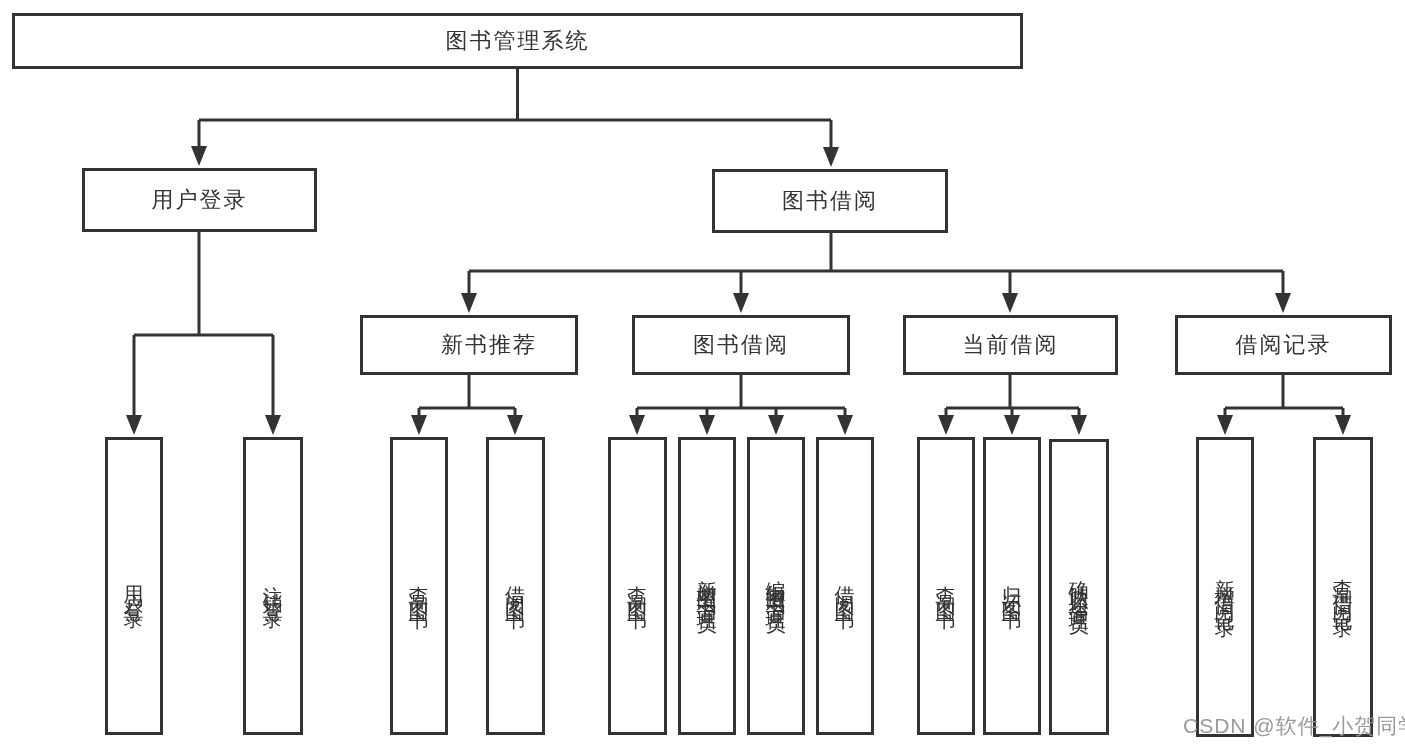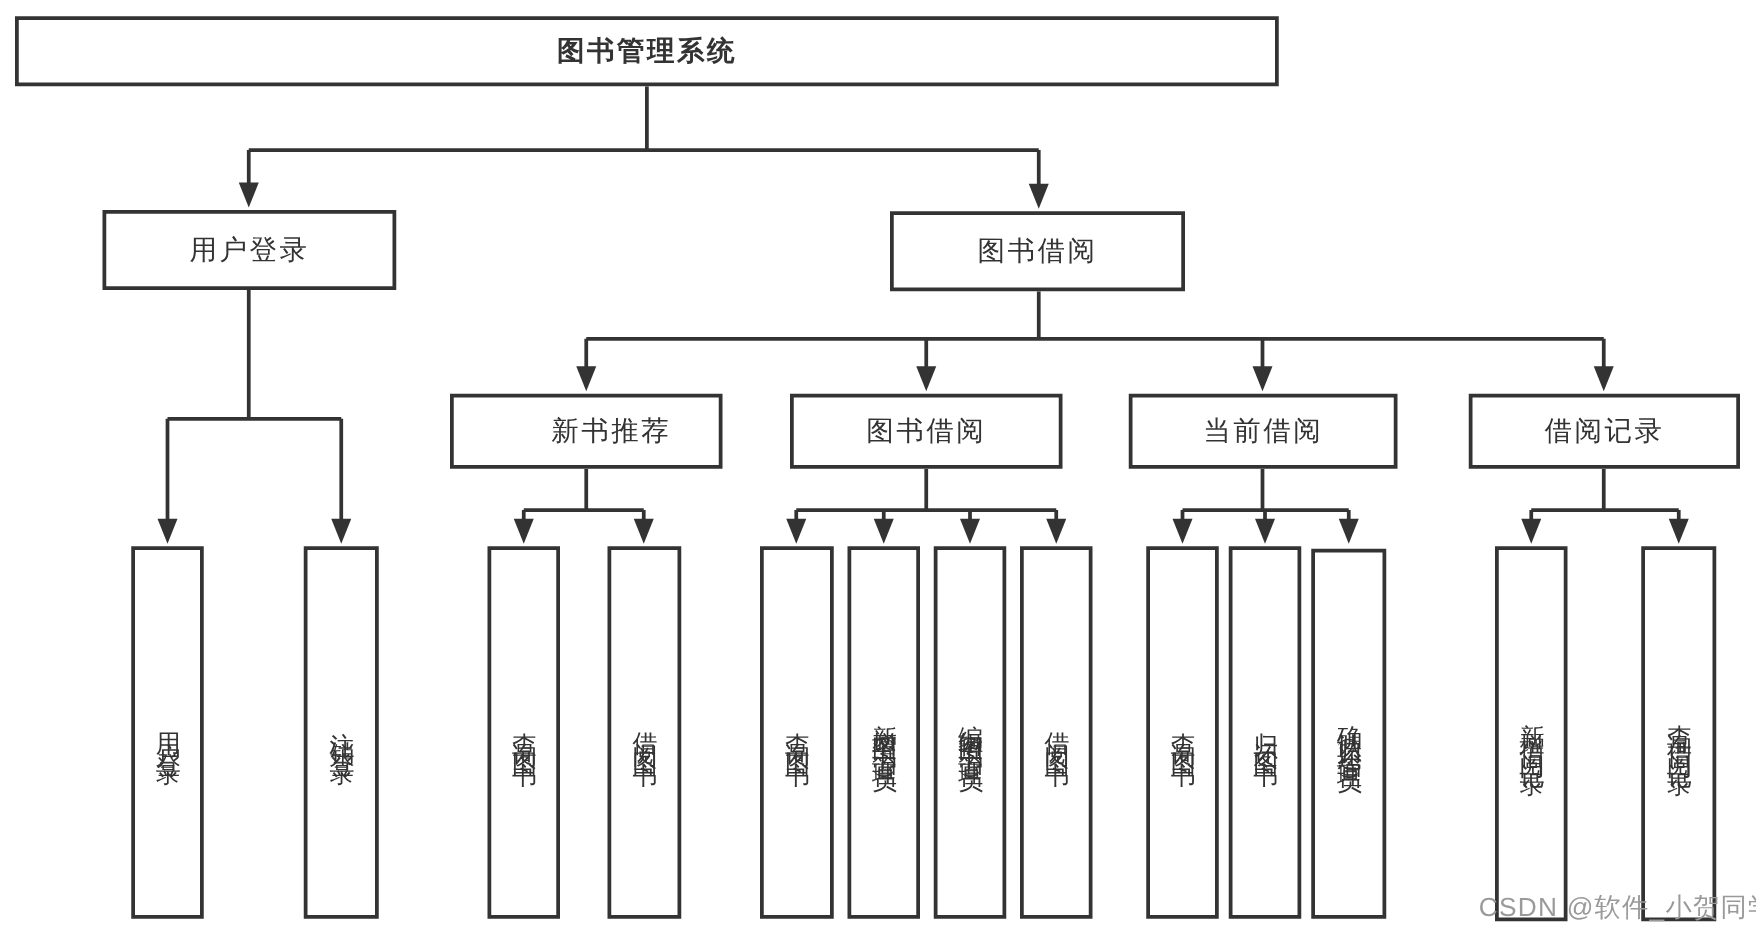--- a/index.html
+++ b/index.html
@@ -100,21 +100,21 @@
     <polygon points="1071,415 1087,415 1079,435"></polygon>
 
     <path d="M1283 375 V408"></path>
     <path d="M1225 408 H1343"></path>
     <path d="M1225 408 V418"></path>
     <path d="M1343 408 V418"></path>
     <polygon points="1217,415 1233,415 1225,435"></polygon>
     <polygon points="1335,415 1351,415 1343,435"></polygon>
   </svg>
 
-  <div class="hnode" style="left:12px;top:13px;width:1011px;height:56px;font-weight:bold;">图书管理系统</div>
+  <div class="hnode" style="left:12px;top:13px;width:1011px;height:56px;">图书管理系统</div>
 
   <div class="hnode" style="left:82px;top:168px;width:235px;height:64px;">用户登录</div>
   <div class="hnode" style="left:712px;top:169px;width:236px;height:64px;">图书借阅</div>
 
   <div class="hnode" style="left:360px;top:315px;width:218px;height:60px;padding-left:40px;">新书推荐</div>
   <div class="hnode" style="left:903px;top:315px;width:215px;height:60px;">当前借阅</div>
   <div class="hnode" style="left:632px;top:315px;width:218px;height:60px;">图书借阅</div>
   <div class="hnode" style="left:1175px;top:315px;width:217px;height:60px;">借阅记录</div>
 
   <div class="vnode" style="left:105px;top:437px;width:58px;height:298px;">用户登录</div>

